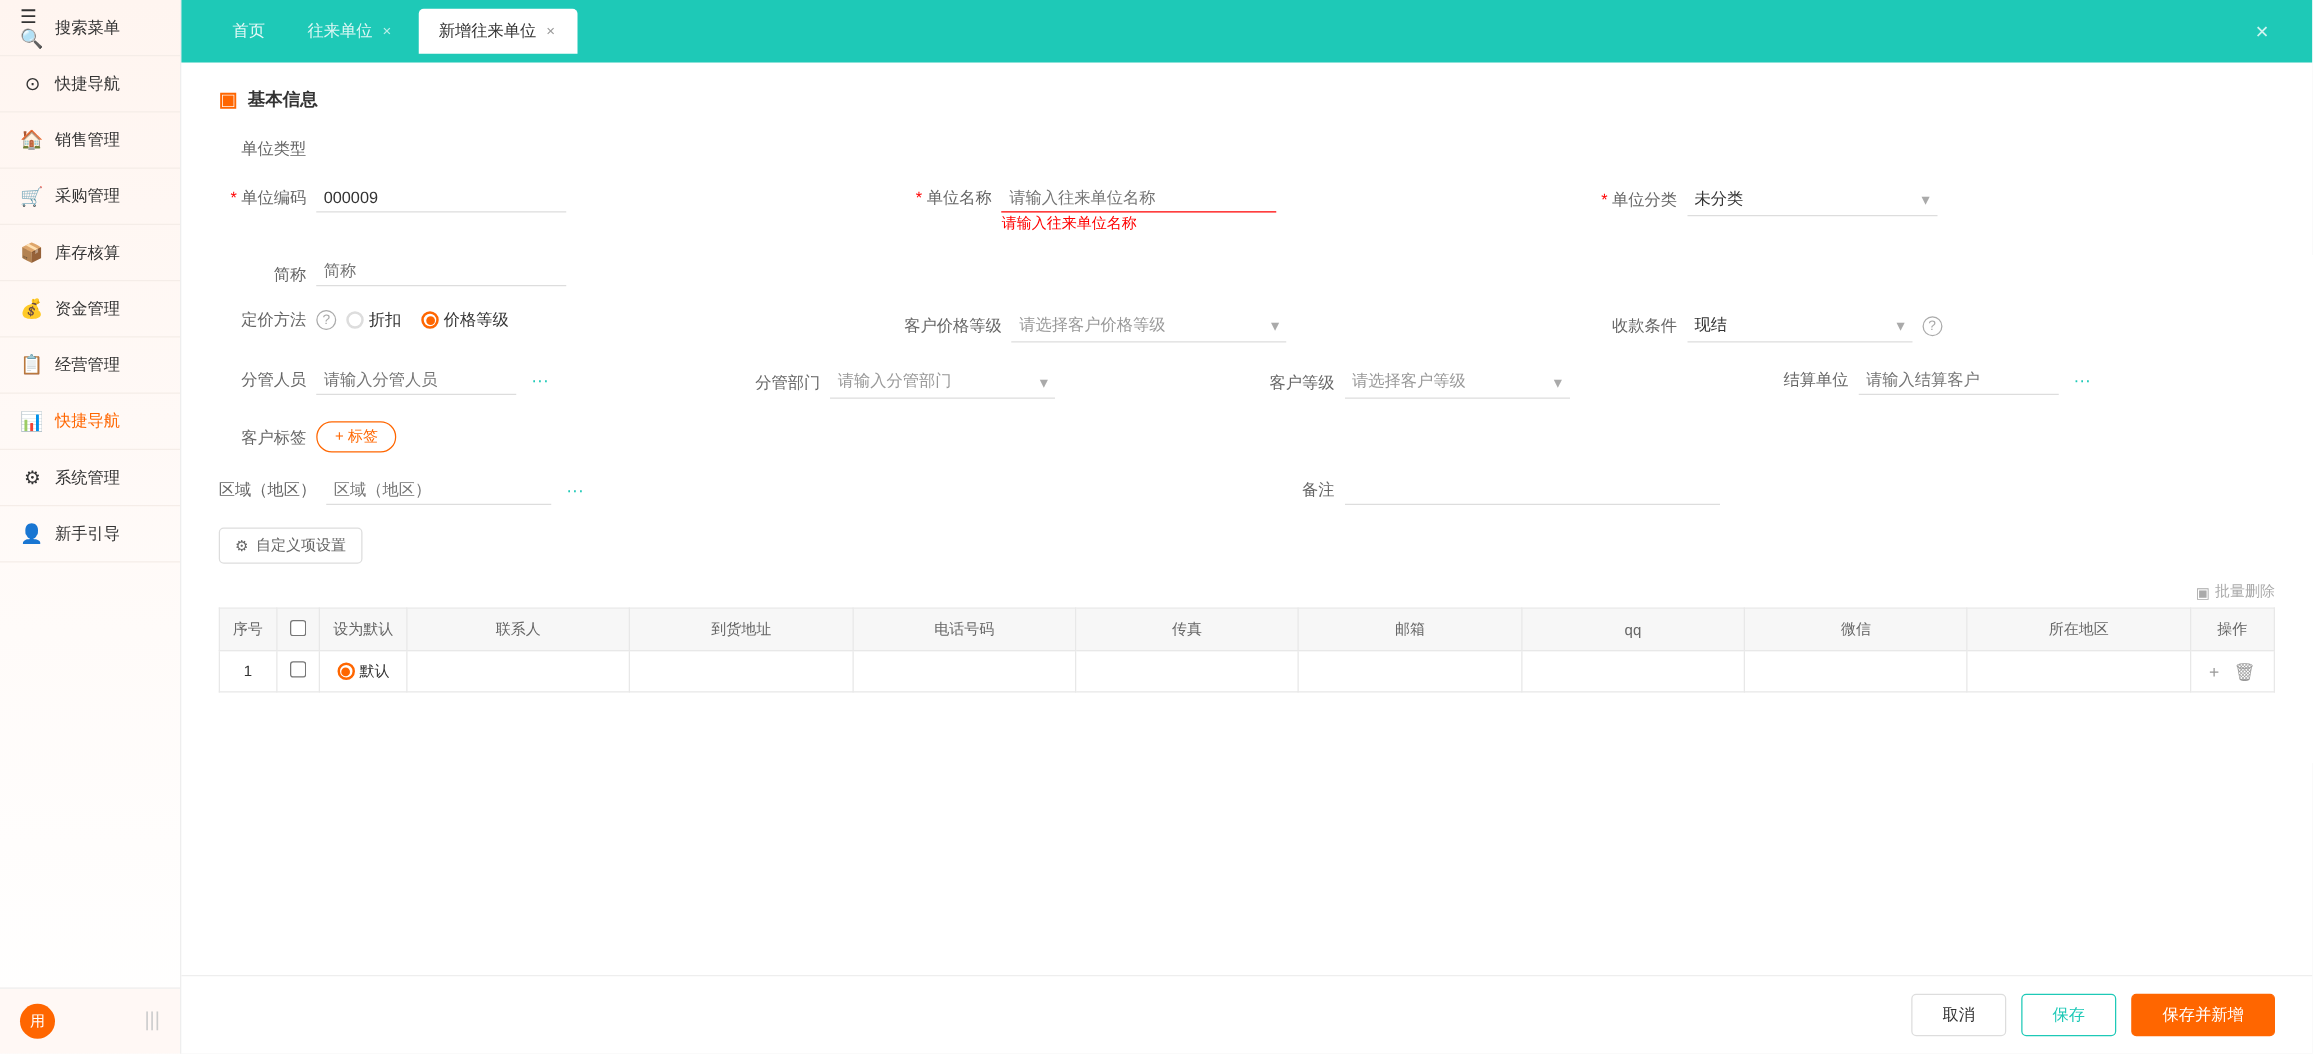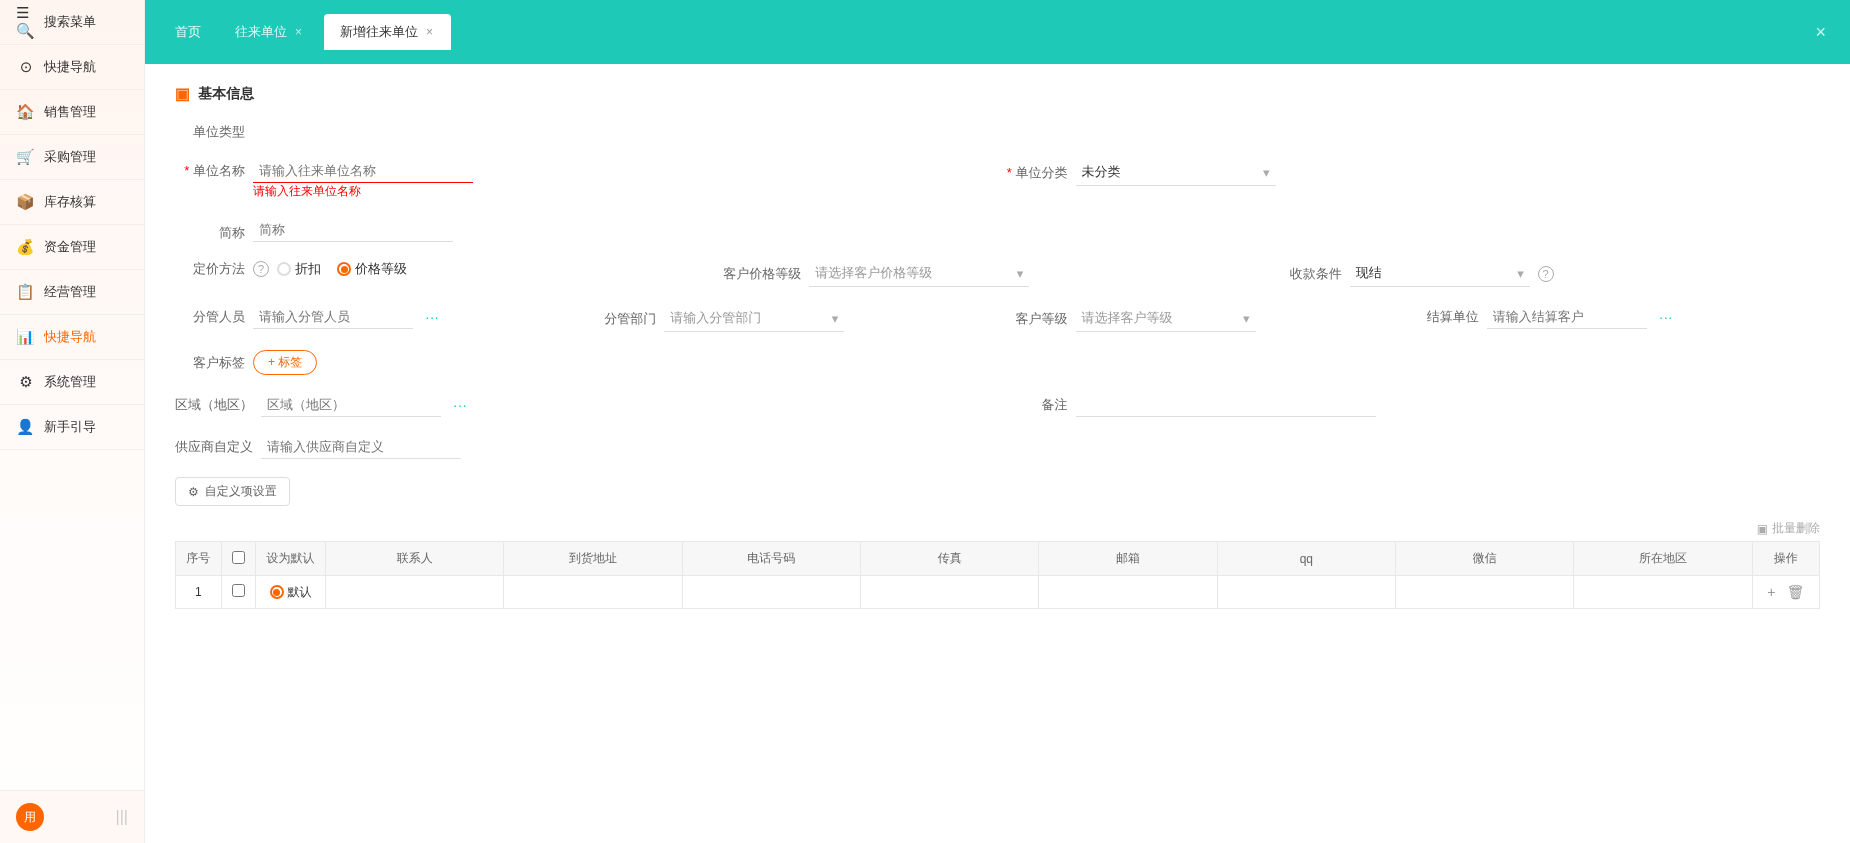--- a/index.html
+++ b/index.html
@@ -53,22 +53,22 @@
       display: flex;
       flex-direction: column;
       overflow: hidden;
     }
 
     
     .tab-bar {
       background: #1ec9b7;
       display: flex;
       align-items: center;
-      height: 64px;
-      padding: 0 16px;
+      height: 50px;
+      padding: 0 27px;
       gap: 4px;
       position: relative;
     }
     .tab {
       display: flex;
       align-items: center;
       gap: 6px;
       padding: 6px 16px;
       border-radius: 4px 4px 0 0;
       cursor: pointer;
@@ -415,20 +415,24 @@
     </div>
 
     <div class="form-row">
       <div class="form-field">
         <span class="form-label">单位类型</span>
       </div>
     </div>
 
     <div class="form-row" style="align-items:flex-start;">
 
+      <div style="display:flex;align-items:center;gap:8px;flex:1;min-width:0;">
+        <span class="form-label required">单位编码</span>
+        <input class="form-input" type="text" style="max-width: 200px;" value="000009">
+      </div>
 
       <div style="display:flex;flex-direction:column;flex:1;min-width:0;">
         <div style="display:flex;align-items:center;gap:8px;">
           <span class="form-label required">单位名称</span>
           <input class="form-input error" type="text" style="max-width: 220px;" placeholder="请输入往来单位名称">
         </div>
         <div style="margin-left:78px;">
           <span class="error-msg">请输入往来单位名称</span>
         </div>
       </div>
@@ -530,26 +534,20 @@
         <input class="form-input" type="text" style="max-width: 180px;" placeholder="区域（地区）">
         <span class="more-btn">···</span>
       </div>
 
       <div style="display:flex;align-items:center;gap:8px;flex:1;">
         <span class="form-label">备注</span>
         <input class="form-input" type="text" style="max-width: 300px;">
       </div>
     </div>
 
-    <div class="form-row">
-      <div style="display:flex;align-items:center;gap:8px;flex:1;">
-        <span class="form-label">供应商自定义</span>
-        <input class="form-input" type="text" style="max-width: 200px;" placeholder="请输入供应商自定义">
-      </div>
-    </div>
 
     <button class="custom-settings-btn">
       <span>⚙</span>
       <span>自定义项设置</span>
     </button>
 
     <div class="batch-delete">
       <span>▣</span>
       <span>批量删除</span>
     </div>
@@ -595,14 +593,19 @@
           <td><input type="text" style="border: none; outline: none; width: 90%; font-size: 12px;"></td>
           <td>
             <button class="row-action-btn">+</button>
             <button class="row-action-btn">🗑</button>
           </td>
         </tr>
       </tbody>
     </table>
   </div>
 
+  <div class="footer">
+    <button class="btn btn-default">取消</button>
+    <button class="btn btn-primary">保存</button>
+    <button class="btn btn-success">保存并新增</button>
+  </div>
 
 </div>
 
 </body></html>

